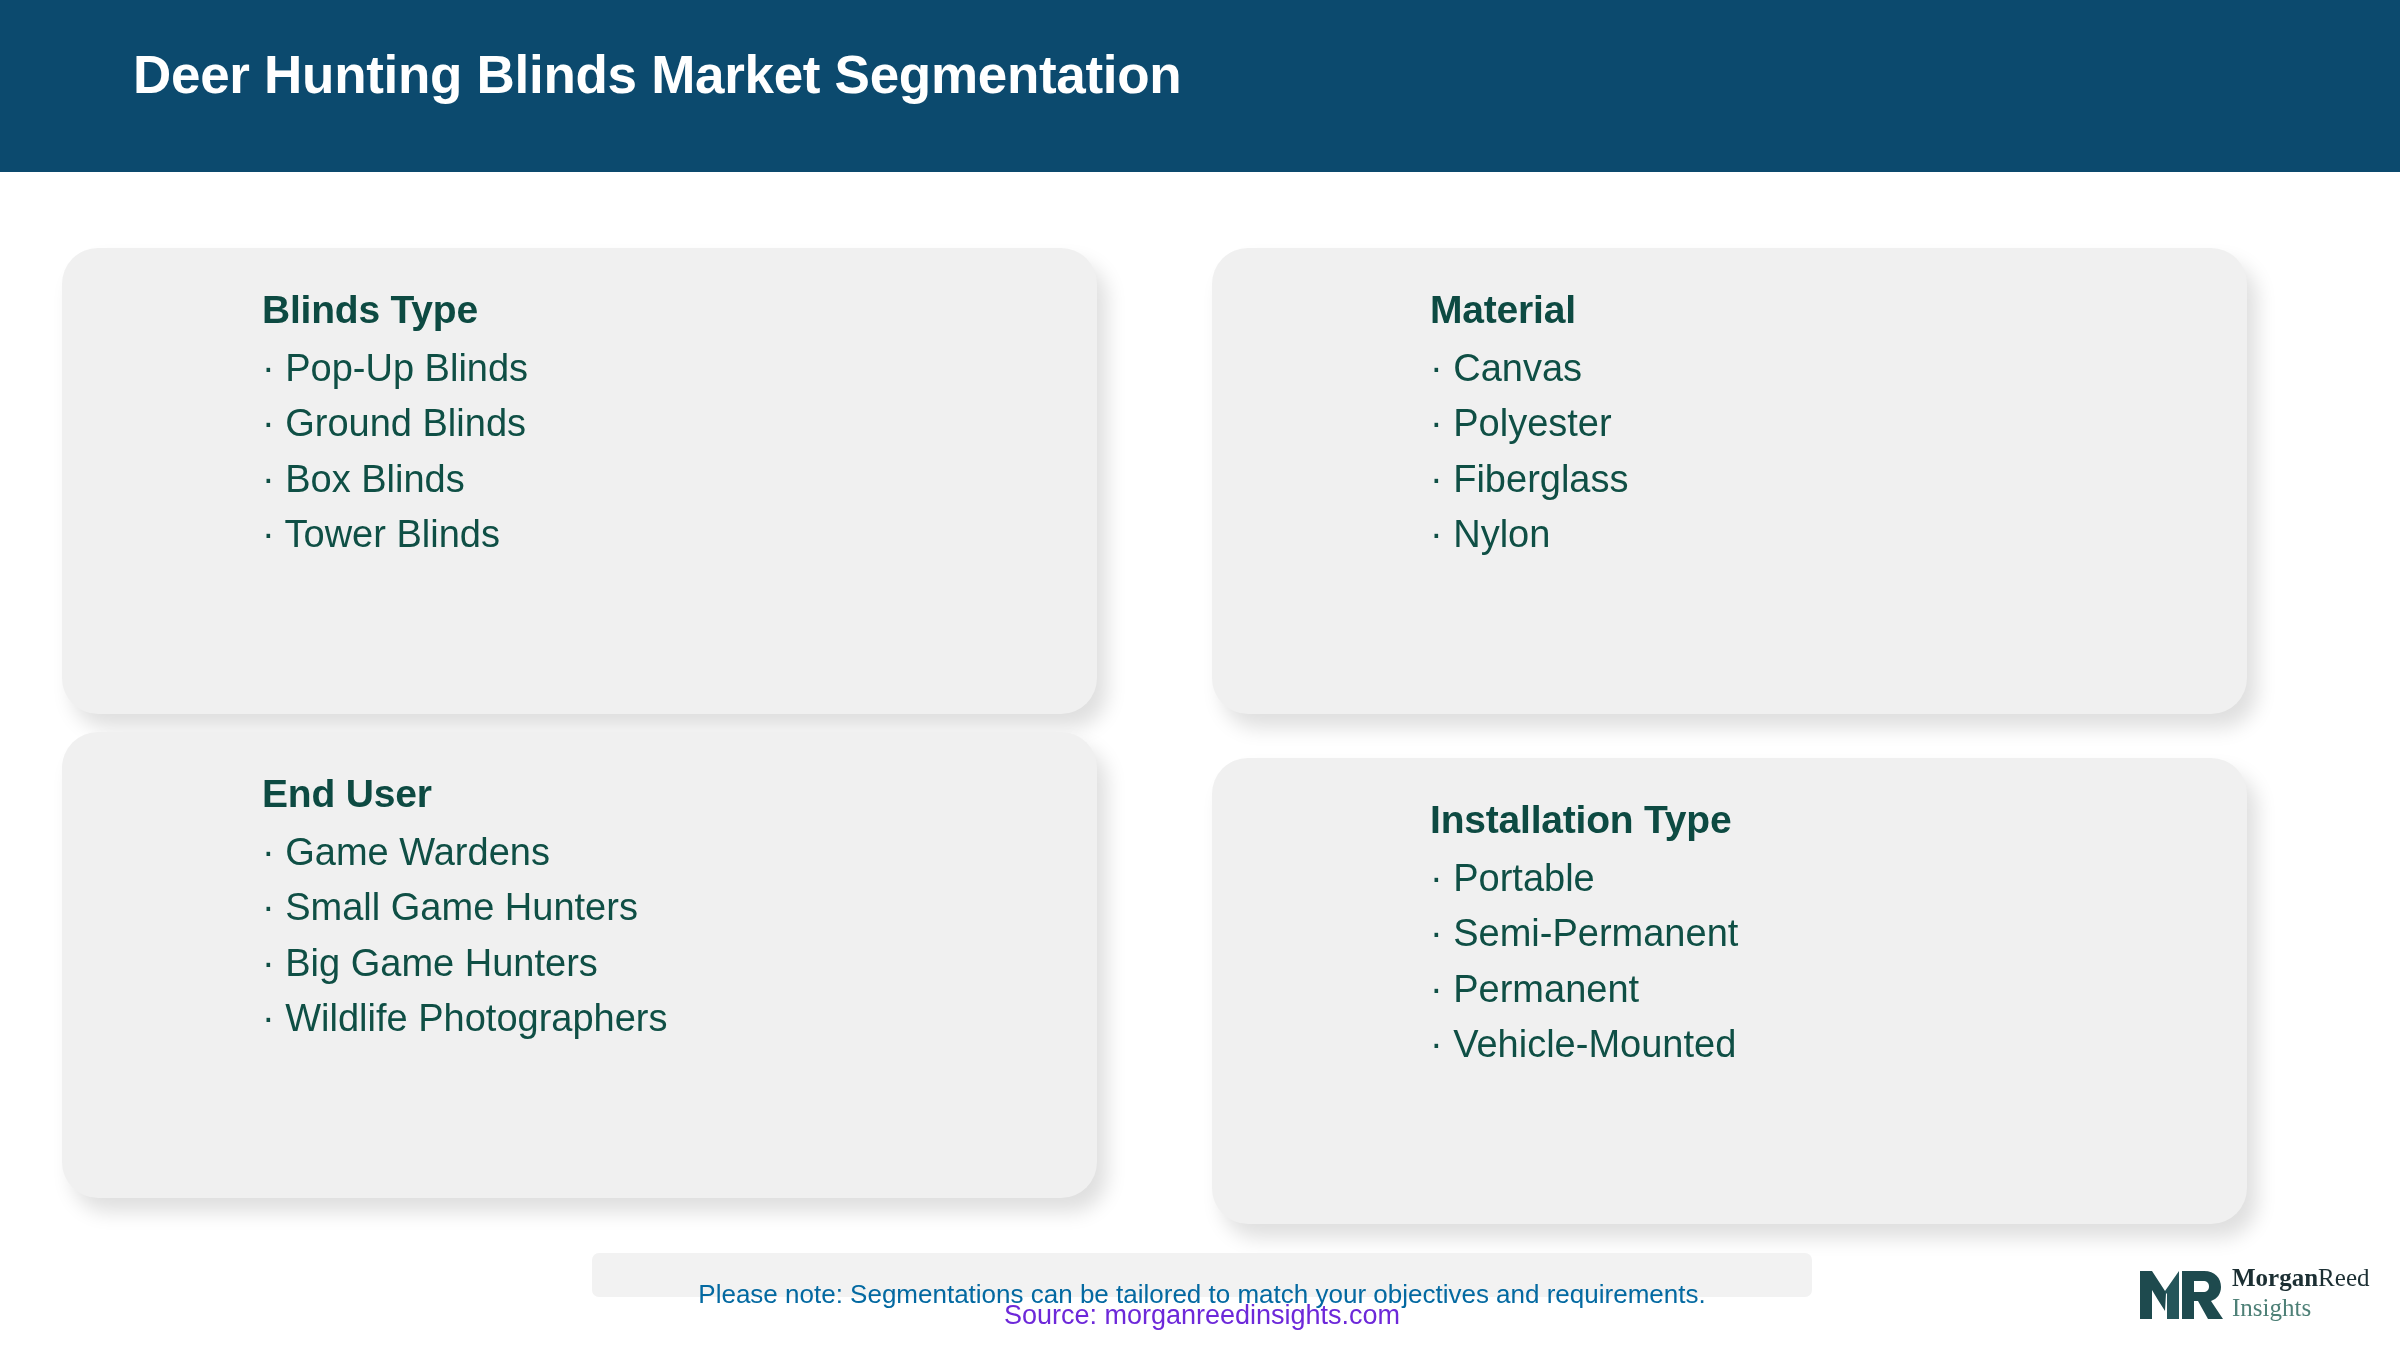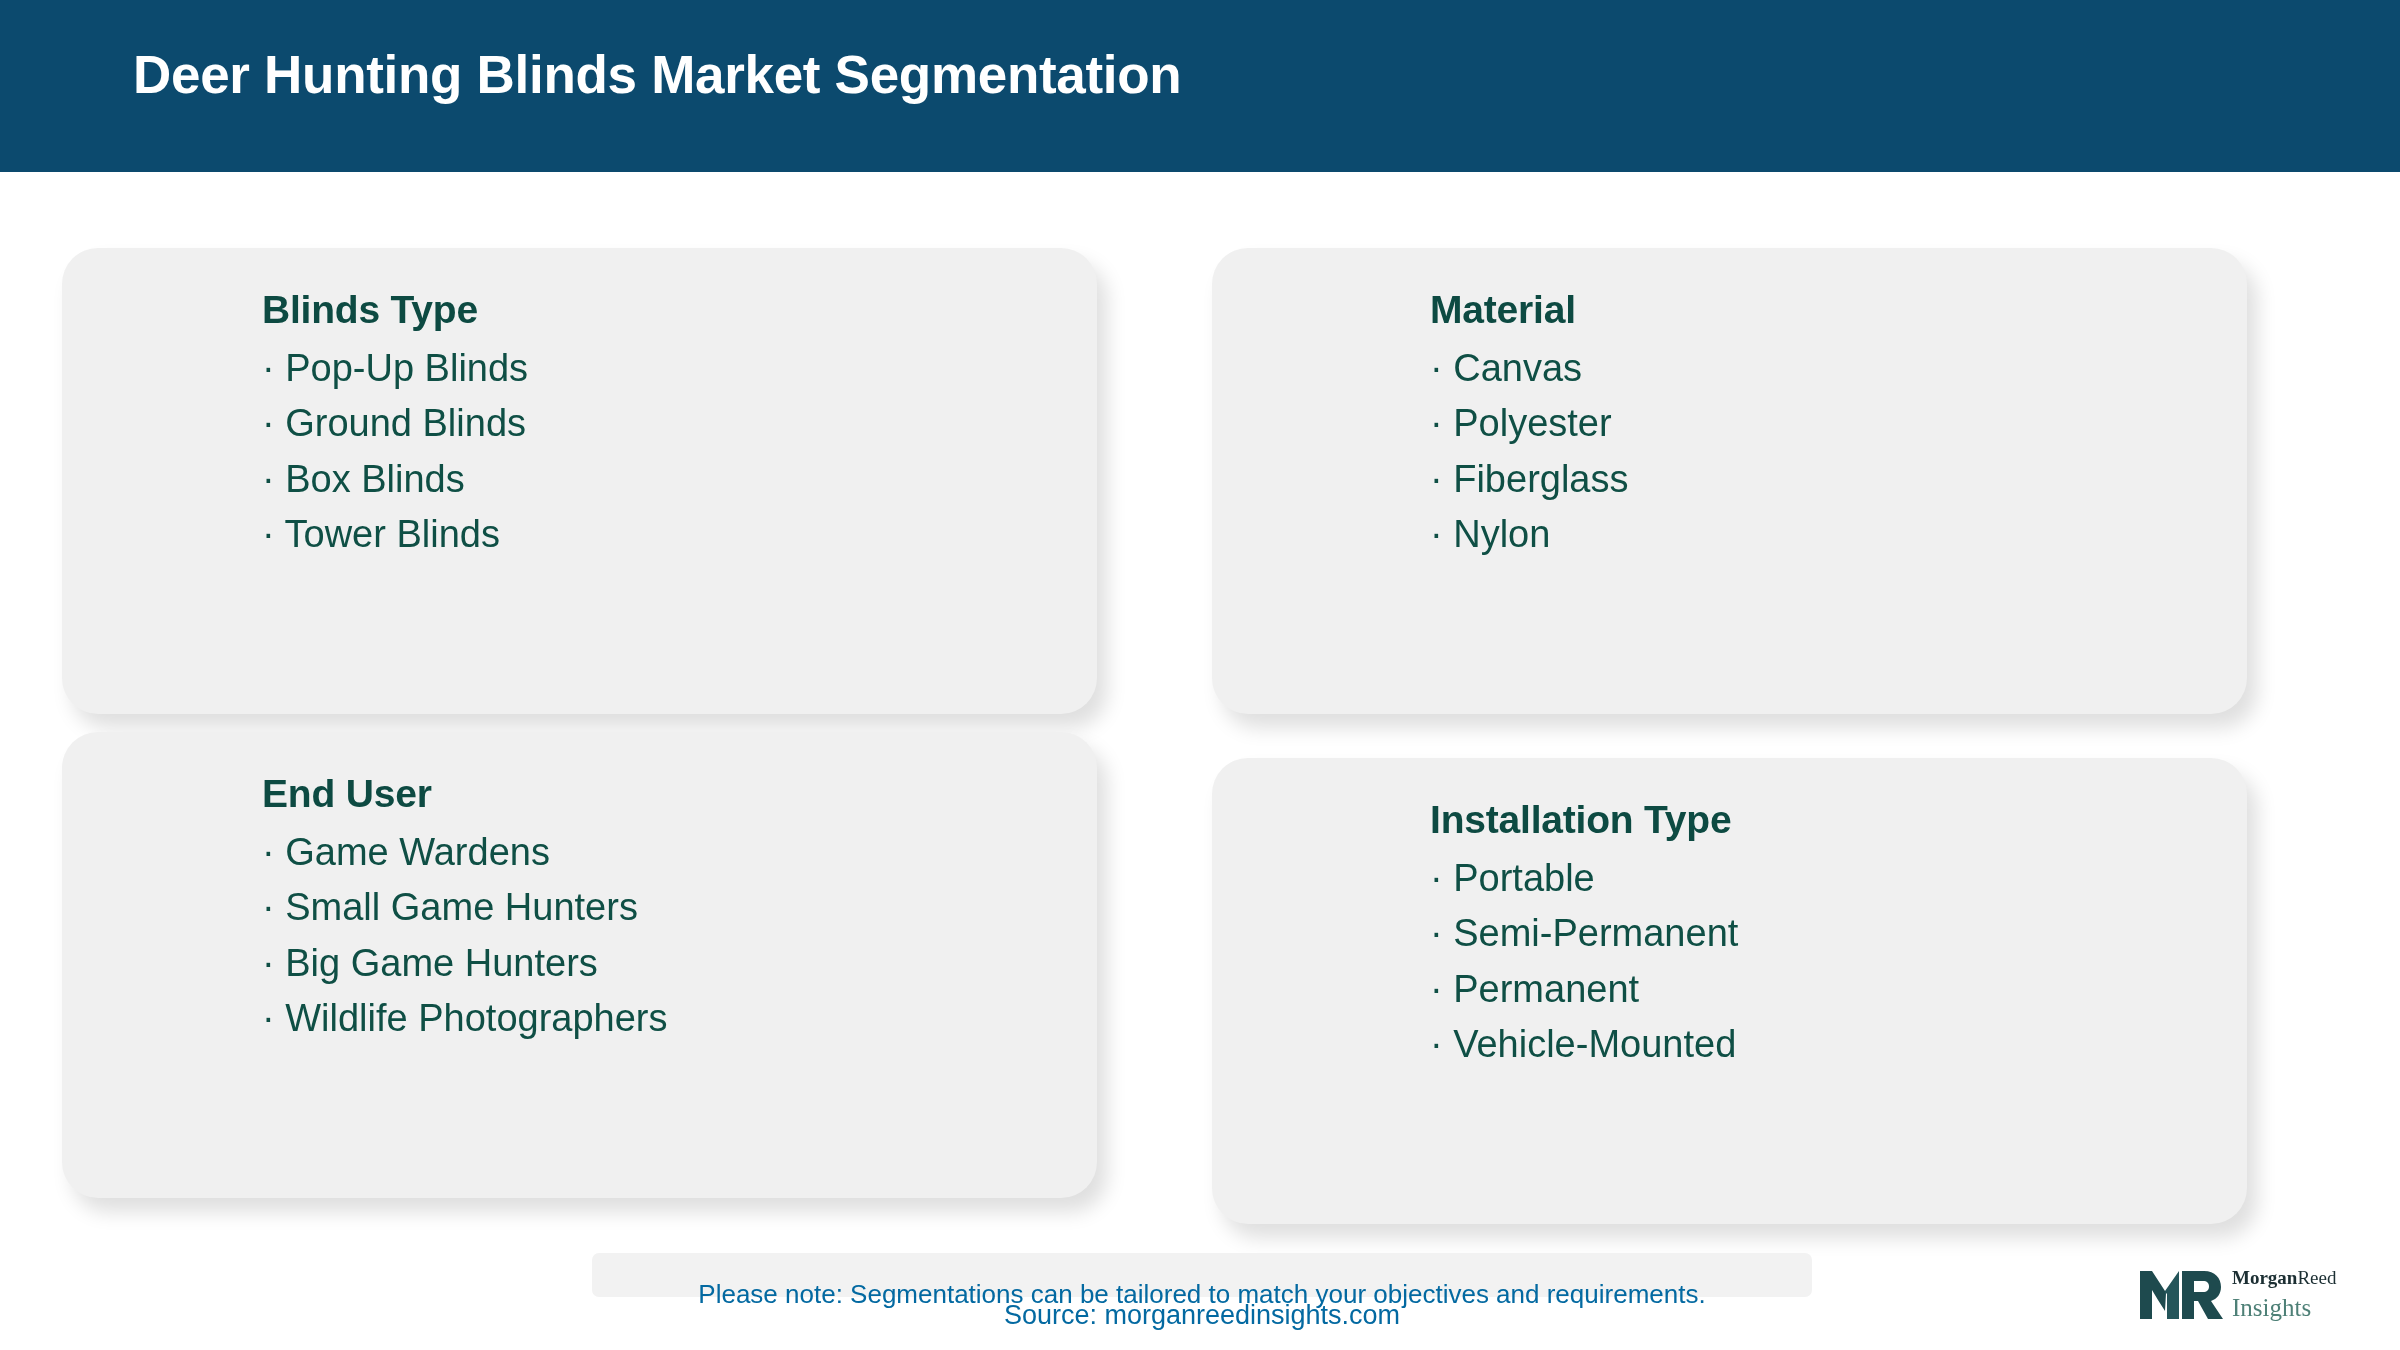--- a/index.html
+++ b/index.html
@@ -117,21 +117,21 @@
     white-space: nowrap;
     margin-top: 19px;
   }
   .source-text {
     position: absolute;
     left: 592px;
     top: 1300px;
     width: 1220px;
     text-align: center;
     font-size: 27px;
-    color: #0369a1;
+    color: #6d28d9;
     white-space: nowrap;
   }
 
   
   .logo {
     position: absolute;
     left: 2138px;
     top: 1263px;
     width: 218px;
     height: 64px;
@@ -145,21 +145,21 @@
   }
   .logo-words {
     position: absolute;
     left: 94px;
     top: 0;
     width: 130px;
     height: 64px;
   }
   .logo-line1 {
     font-family: "Liberation Serif", serif;
-    font-size: 19px;
+    font-size: 25px;
     color: #1C2F33;
     line-height: 30px;
     white-space: nowrap;
   }
   .logo-line1 .lw-bold { font-weight: 700; }
   .logo-line1 .lw-reg { font-weight: 400; }
   .logo-line2 {
     font-family: "Liberation Serif", serif;
     font-size: 25px;
     font-weight: 400;

